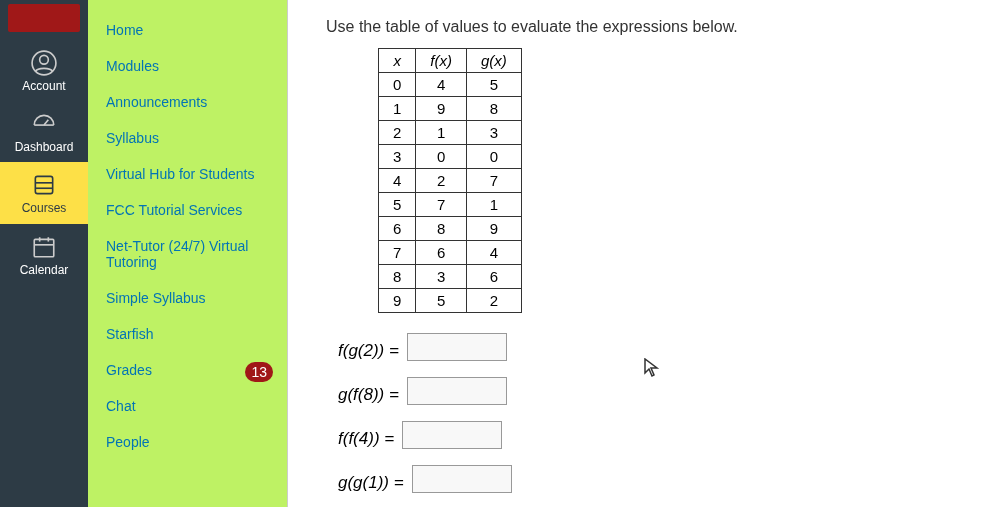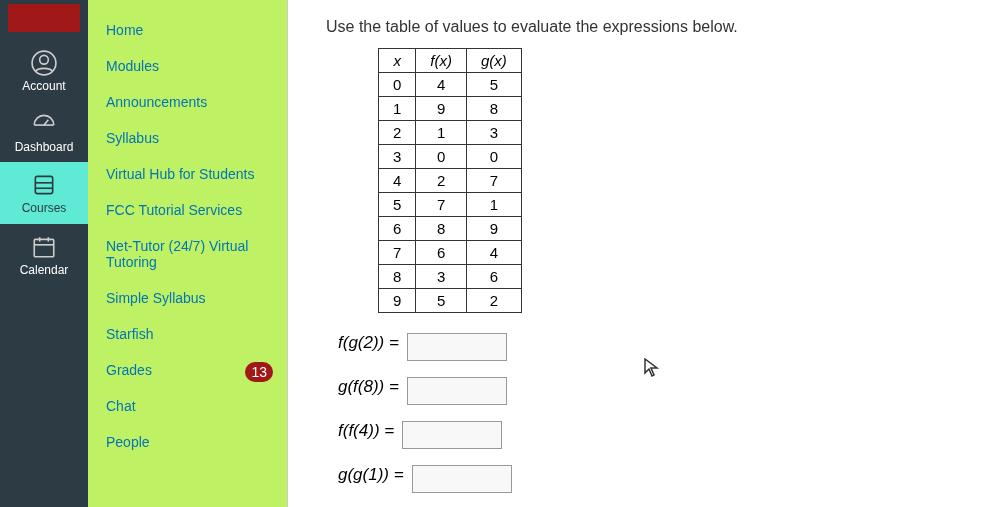--- a/index.html
+++ b/index.html
@@ -1,33 +1,33 @@
 <!DOCTYPE html>
 <html><head>
 <meta charset="utf-8">
 <style>
 * { box-sizing: border-box; margin: 0; padding: 0; font-family: Arial, Helvetica, sans-serif; }
 body { background: #f0f0f0; width: 996px; height: 507px; overflow: hidden; display: flex; }
 .global-nav { width: 88px; background: #2d3b45; display: flex; flex-direction: column; align-items: center; padding-top: 4px; }
 .global-nav .logo { width: 72px; height: 28px; background: #a01818; border-radius: 2px; margin-bottom: 8px; display: flex; align-items: center; justify-content: center; color: white; font-size: 10px; font-weight: bold; }
 .global-nav-item { width: 100%; padding: 8px 4px; text-align: center; color: #fff; font-size: 12px; cursor: pointer; }
 .global-nav-item .icon-wrap { width: 30px; height: 30px; margin: 0 auto 2px; display: flex; align-items: center; justify-content: center; }
-.global-nav-item.selected { background: #5eead4; color: #2d3b45; }
+.global-nav-item.selected { background: #fde047; color: #2d3b45; }
 .global-nav-item .label { font-size: 12px; line-height: 1.1; }
 
 .course-nav { width: 200px; background: #bef264; border-right: 1px solid #ccc; padding: 12px 0; }
 .course-nav-item { padding: 10px 18px; color: #0374b5; font-size: 14px; cursor: pointer; position: relative; }
 .badge { background: #a01818; color: #fff; border-radius: 10px; font-size: 14px; padding: 2px 6px; position: absolute; right: 14px; top: 10px; min-width: 20px; text-align: center; }
 
 .content { flex: 1; background: #fff; padding: 18px 30px; overflow: auto; }
 .instruction { font-size: 16px; color: #333; margin-bottom: 12px; margin-left: 8px; }
 .value-table { border-collapse: collapse; margin: 0 0 20px 60px; }
 .value-table th, .value-table td { border: 1px solid #333; padding: 3px 14px; text-align: center; font-size: 15px; }
 .value-table th { font-weight: normal; font-style: italic; }
-.expr-row { display: flex; align-items: flex-start; margin: 16px 0 16px 20px; font-size: 17px; font-style: italic; font-family: "Times New Roman", serif; }
+.expr-row { display: flex; align-items: flex-end; margin: 16px 0 16px 20px; font-size: 17px; font-style: italic; font-family: "Times New Roman", serif; }
 .expr-row input { width: 100px; height: 28px; border: 1px solid #999; background: #f8f8f8; margin-left: 8px; font-size: 15px; padding: 2px 6px; }
 .cursor-arrow { position: absolute; left: 644px; top: 358px; font-size: 18px; color: #333; pointer-events: none; }
 </style>
 </head>
 <body>
 
 <div class="global-nav">
   <div class="logo"></div>
 
   <div class="global-nav-item">

